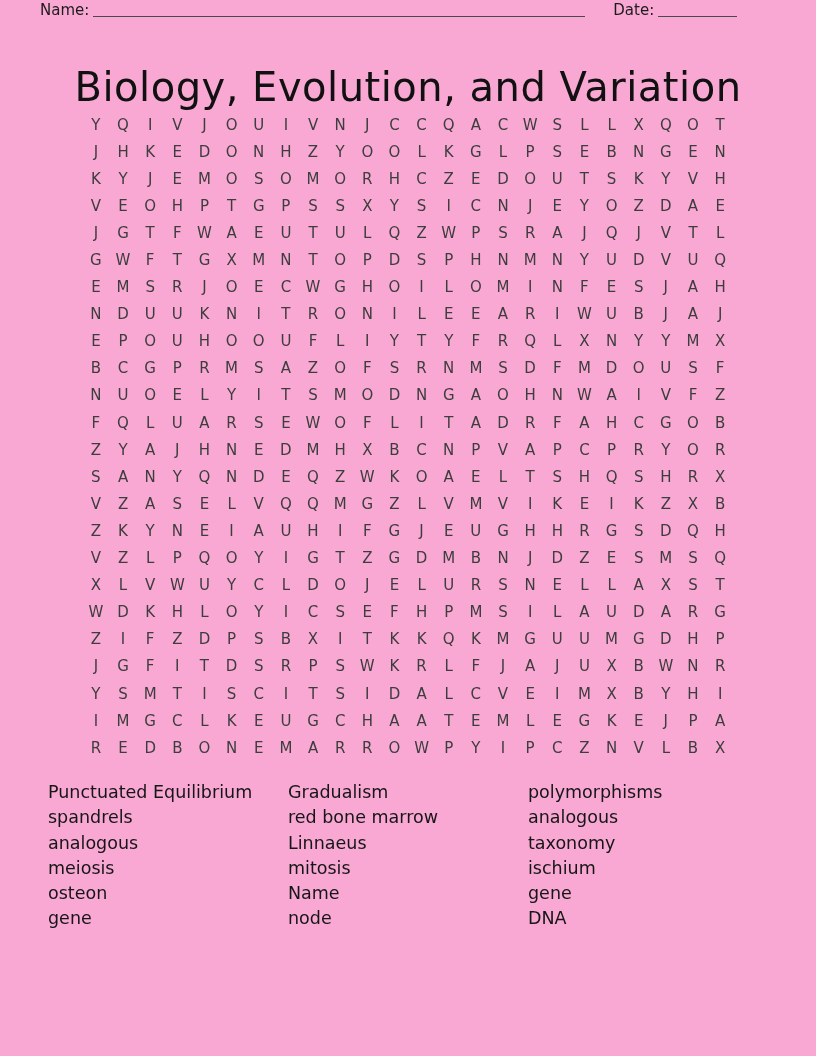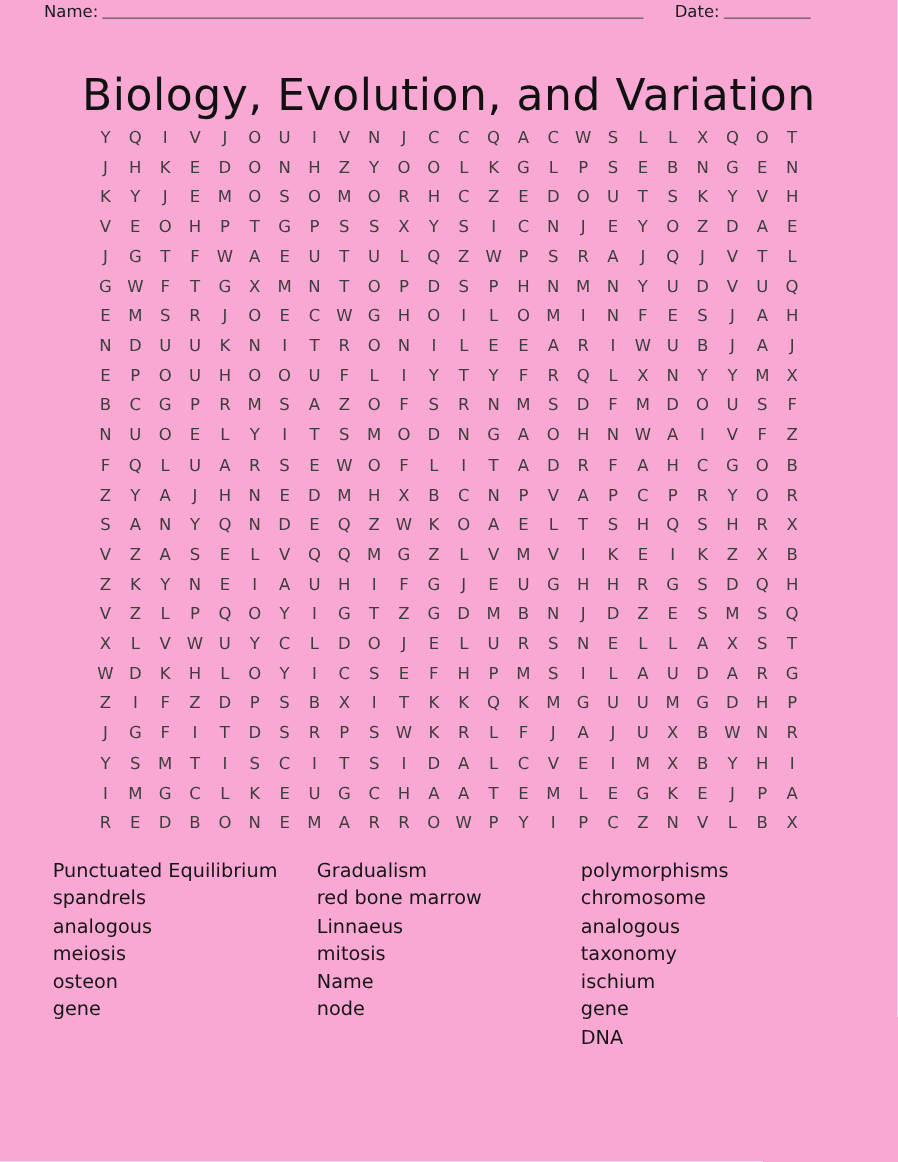--- a/index.html
+++ b/index.html
@@ -710,21 +710,20 @@
     <div class="word-col">
         <div class="word">Gradualism</div>
         <div class="word">red bone marrow</div>
         <div class="word">Linnaeus</div>
         <div class="word">mitosis</div>
         <div class="word">Name</div>
         <div class="word">node</div>
       </div>
     <div class="word-col">
         <div class="word">polymorphisms</div>
-        <div class="word">chromosome</div>
         <div class="word">analogous</div>
         <div class="word">taxonomy</div>
         <div class="word">ischium</div>
         <div class="word">gene</div>
         <div class="word">DNA</div>
       </div>
   </div>
 
 </div>
 

